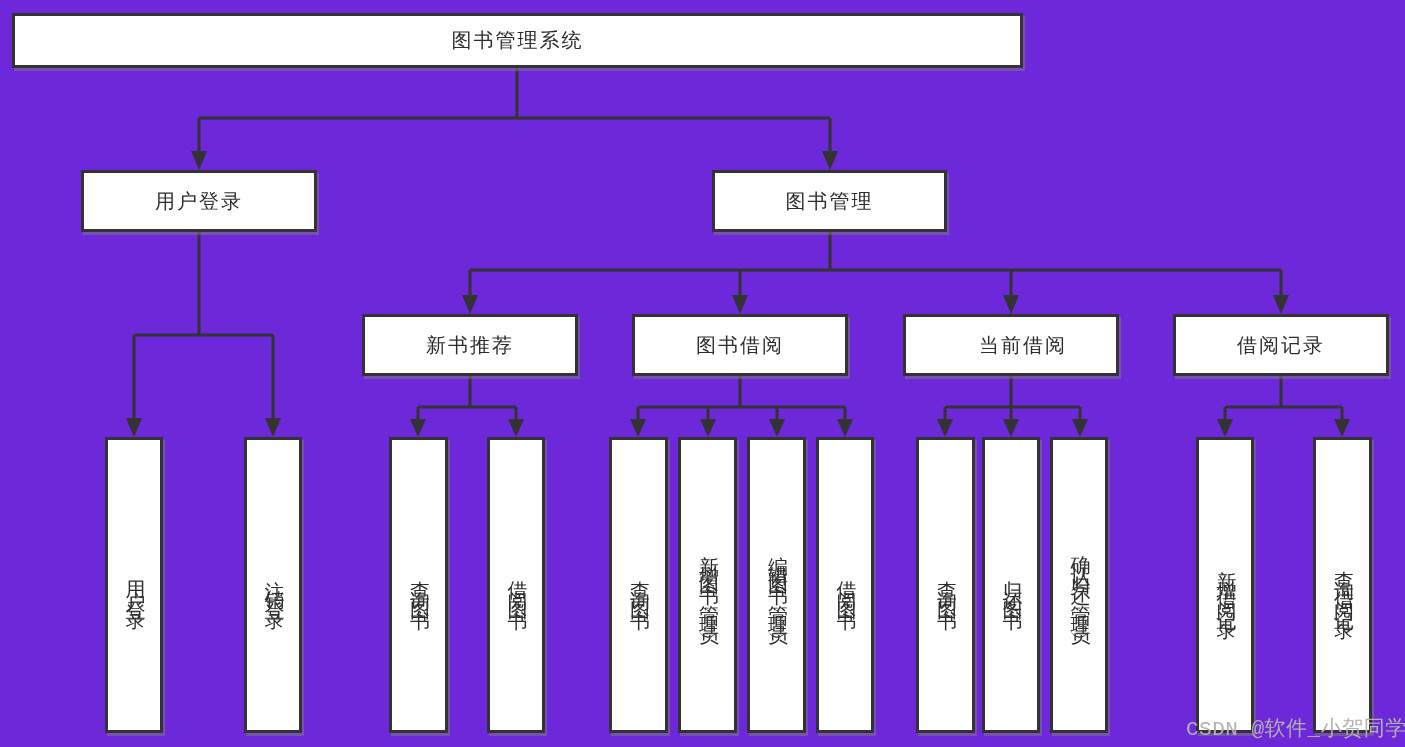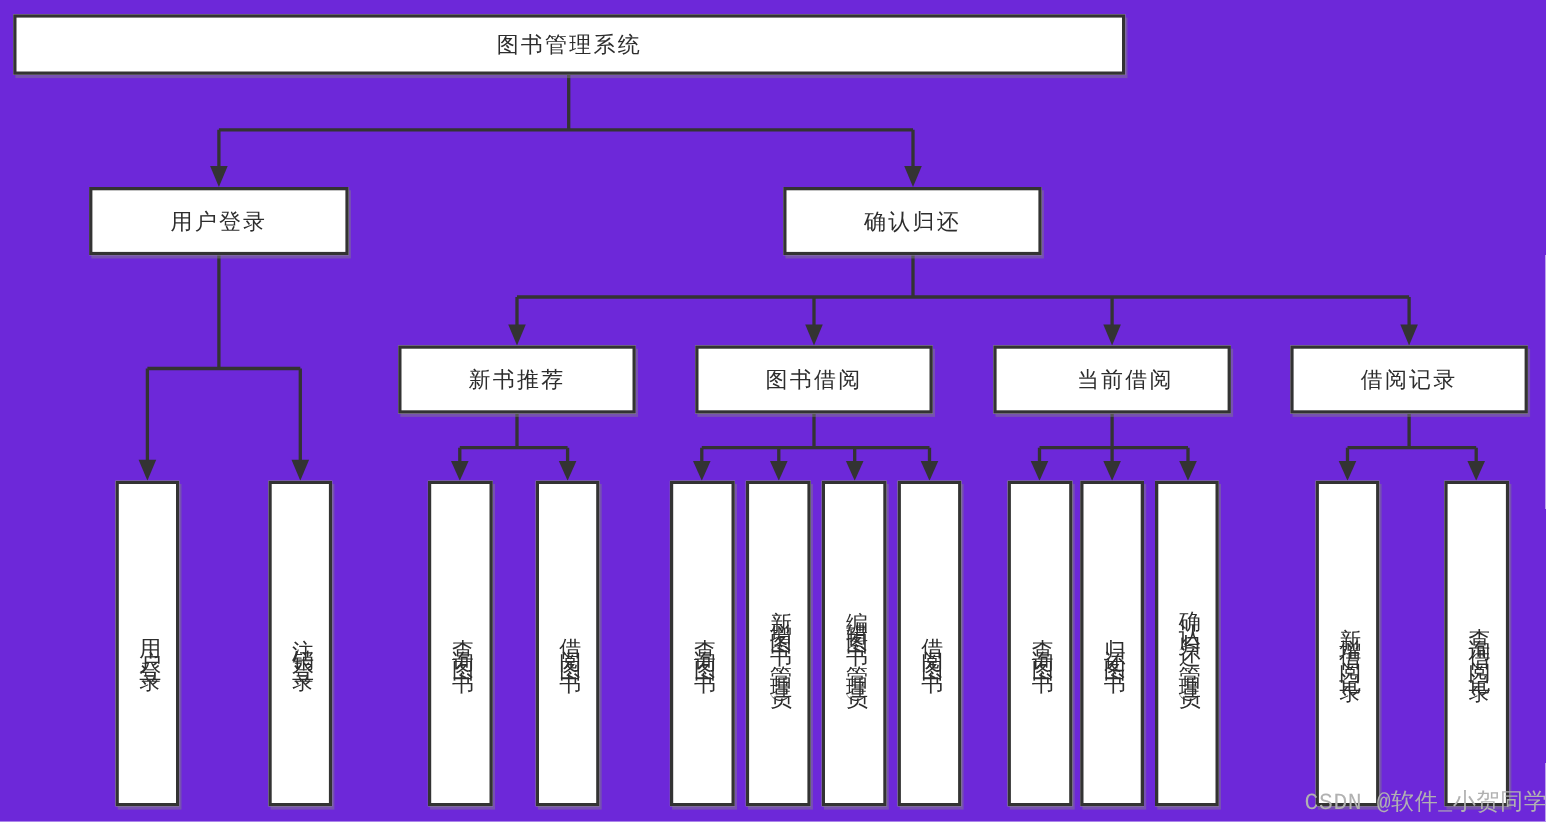--- a/index.html
+++ b/index.html
@@ -99,21 +99,21 @@
   </svg>
 
   <div class="box" style="left:12px; top:13px; width:1011px; height:55px;">
     <span class="hlabel">图书管理系统</span>
   </div>
 
   <div class="box" style="left:81px; top:170px; width:236px; height:62px;">
     <span class="hlabel">用户登录</span>
   </div>
   <div class="box" style="left:712px; top:170px; width:235px; height:62px;">
-    <span class="hlabel">确认归还</span>
+    <span class="hlabel">图书管理</span>
   </div>
 
   <div class="box" style="left:632px; top:314px; width:216px; height:62px;">
     <span class="hlabel">图书借阅</span>
   </div>
   <div class="box" style="left:362px; top:314px; width:216px; height:62px;">
     <span class="hlabel">新书推荐</span>
   </div>
   <div class="box" style="left:903px; top:314px; width:216px; height:62px;padding-left:24px;">
     <span class="hlabel">当前借阅</span>

